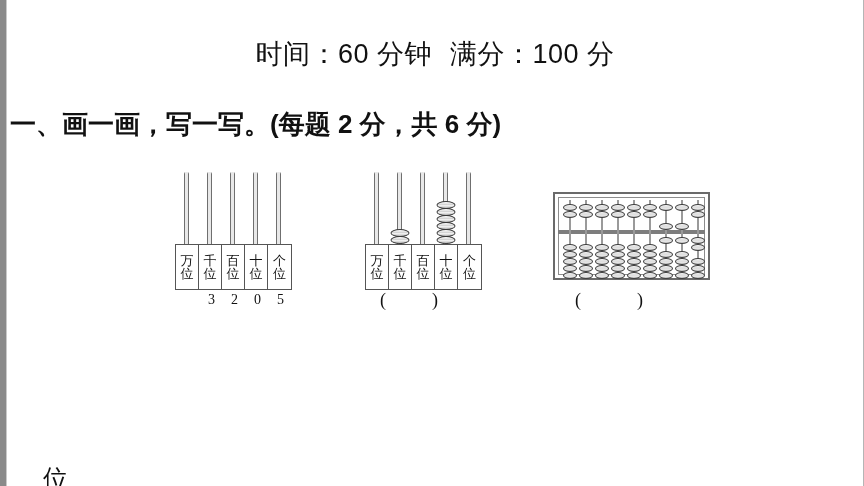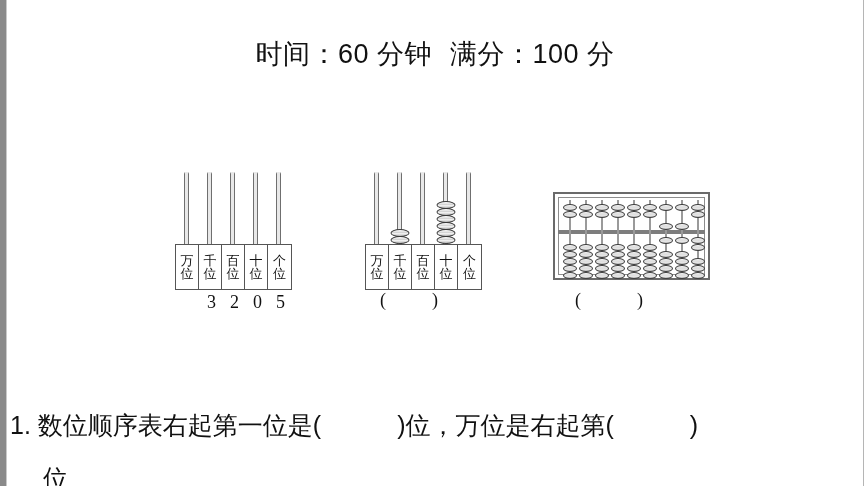--- a/index.html
+++ b/index.html
@@ -110,21 +110,21 @@
     justify-content:center;
     font-size:13px;
     line-height:1.0;
     box-sizing:border-box;
   }
   .labelcell:last-child{border-right:none;}
   .labelcell span{display:block;}
 
   .digits{
     position:absolute;
-    font-size:18px;
+    font-size:14px;
     font-family:"Liberation Serif","DejaVu Serif",serif;
     letter-spacing:0px;
     white-space:nowrap;
   }
   .digits i{font-style:normal;display:inline-block;width:23px;text-align:center;}
 
   .parens{
     position:absolute;
     font-size:18px;
     font-family:"Liberation Serif","DejaVu Serif",serif;
@@ -175,20 +175,21 @@
   <div class="edge-left"></div>
   <div class="edge-left-inner"></div>
   <div class="edge-right"></div>
 
   <div class="paper">
 
     <div class="hdr-time">
       <span>时间：</span><span>60 分钟</span><span class="sp"></span><span>满分：</span><span>100 分</span>
     </div>
 
+    <div class="sec-head sec1">一、画一画，写一写。(每题 2 分，共 6 分)</div>
 
     <div class="counter" style="left:168px;top:172px;">
       <div class="rods">
         <div class="rod" style="left:9px;"></div>
         <div class="rod" style="left:32px;"></div>
         <div class="rod" style="left:55px;"></div>
         <div class="rod" style="left:78px;"></div>
         <div class="rod" style="left:101px;"></div>
       </div>
       <div class="labelbox" style="width:117px;">
@@ -357,19 +358,16 @@
         <div class="sp-bead" style="left:143px;top:71px;"></div>
         <div class="sp-bead" style="left:143px;top:78px;"></div>
       </div>
     </div>
 
     <div class="parens" style="left:568px;top:290px;">
       <span>(</span><span class="gap" style="width:56px;"></span><span>)</span>
     </div>
 
 
-    <div class="q-line q1">
-      <span>1. 数位顺序表右起第一位是(</span><span class="blank" style="width:76px;"></span><span>)位，万位是右起第(</span><span class="blank" style="width:76px;"></span><span>)</span>
-    </div>
     <div class="q-line q1b">位</div>
 
   </div>
 </div>
 
 </body></html>

